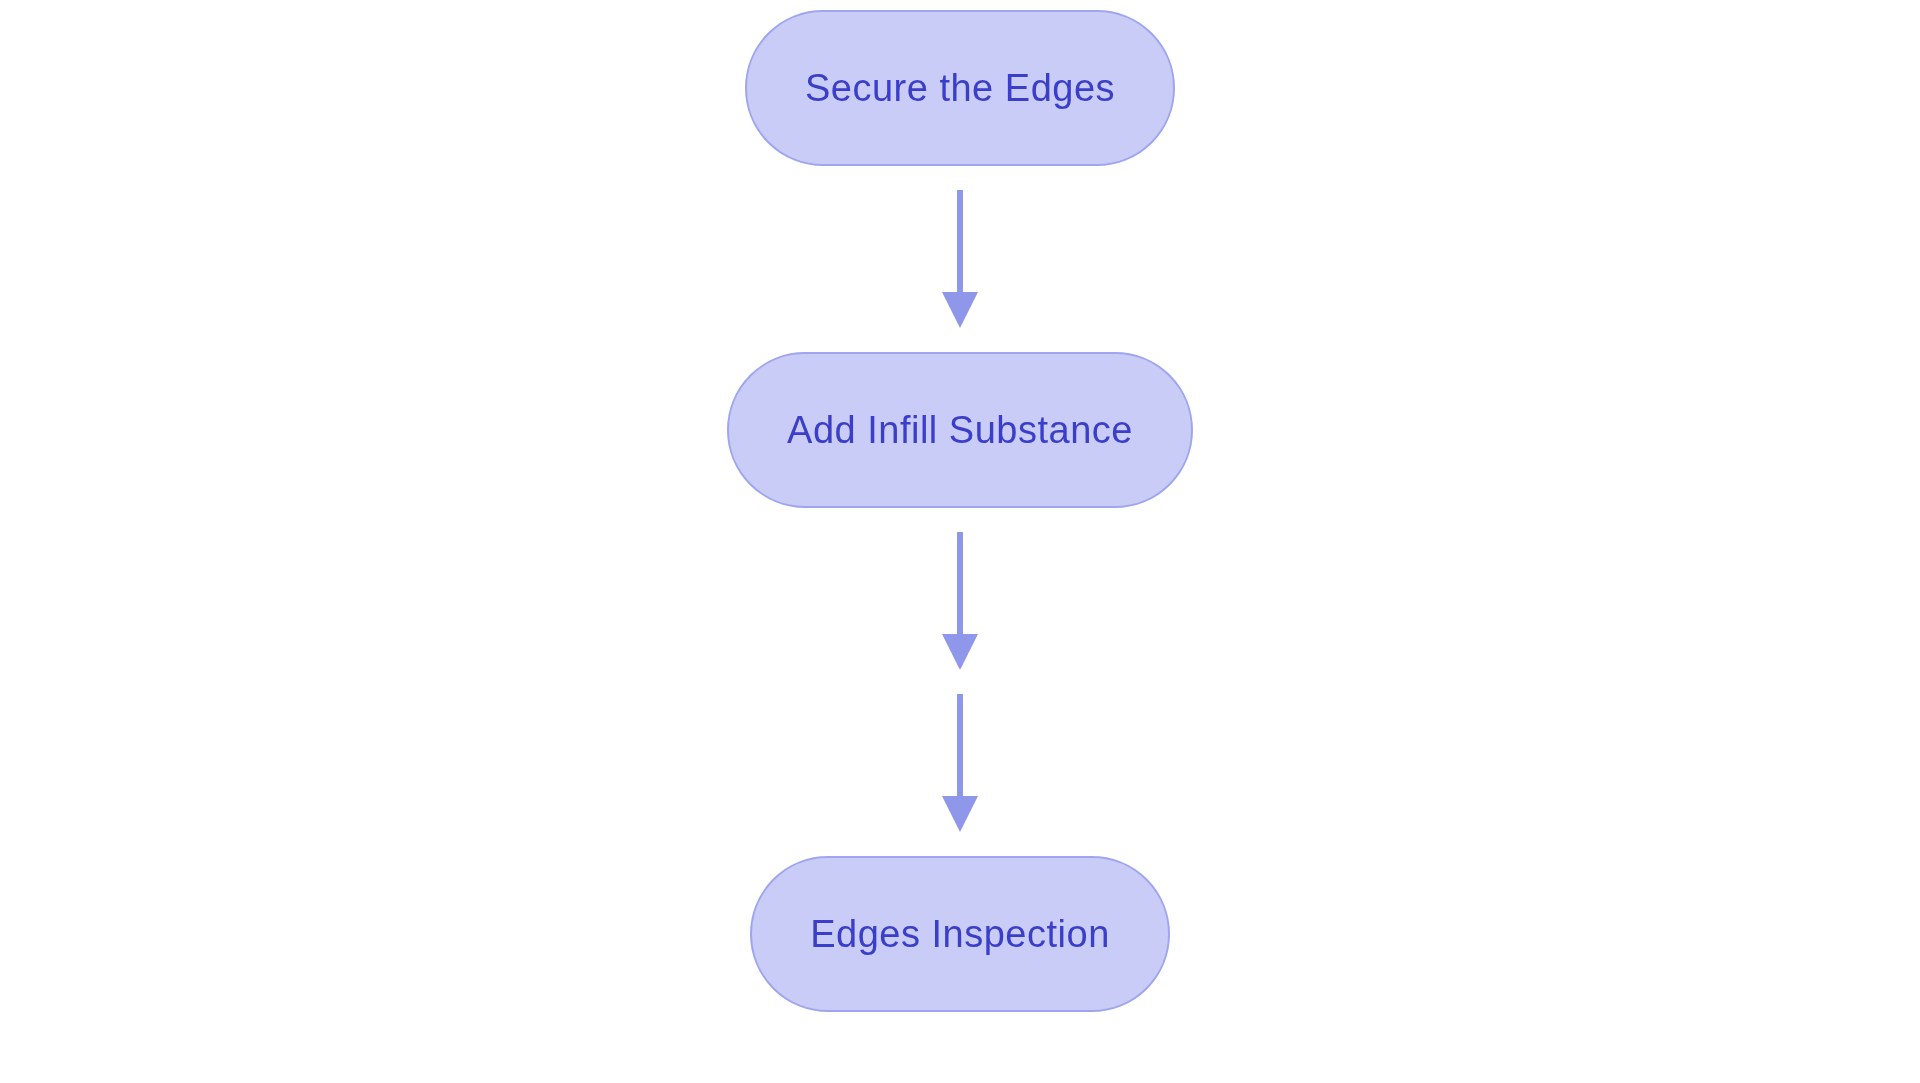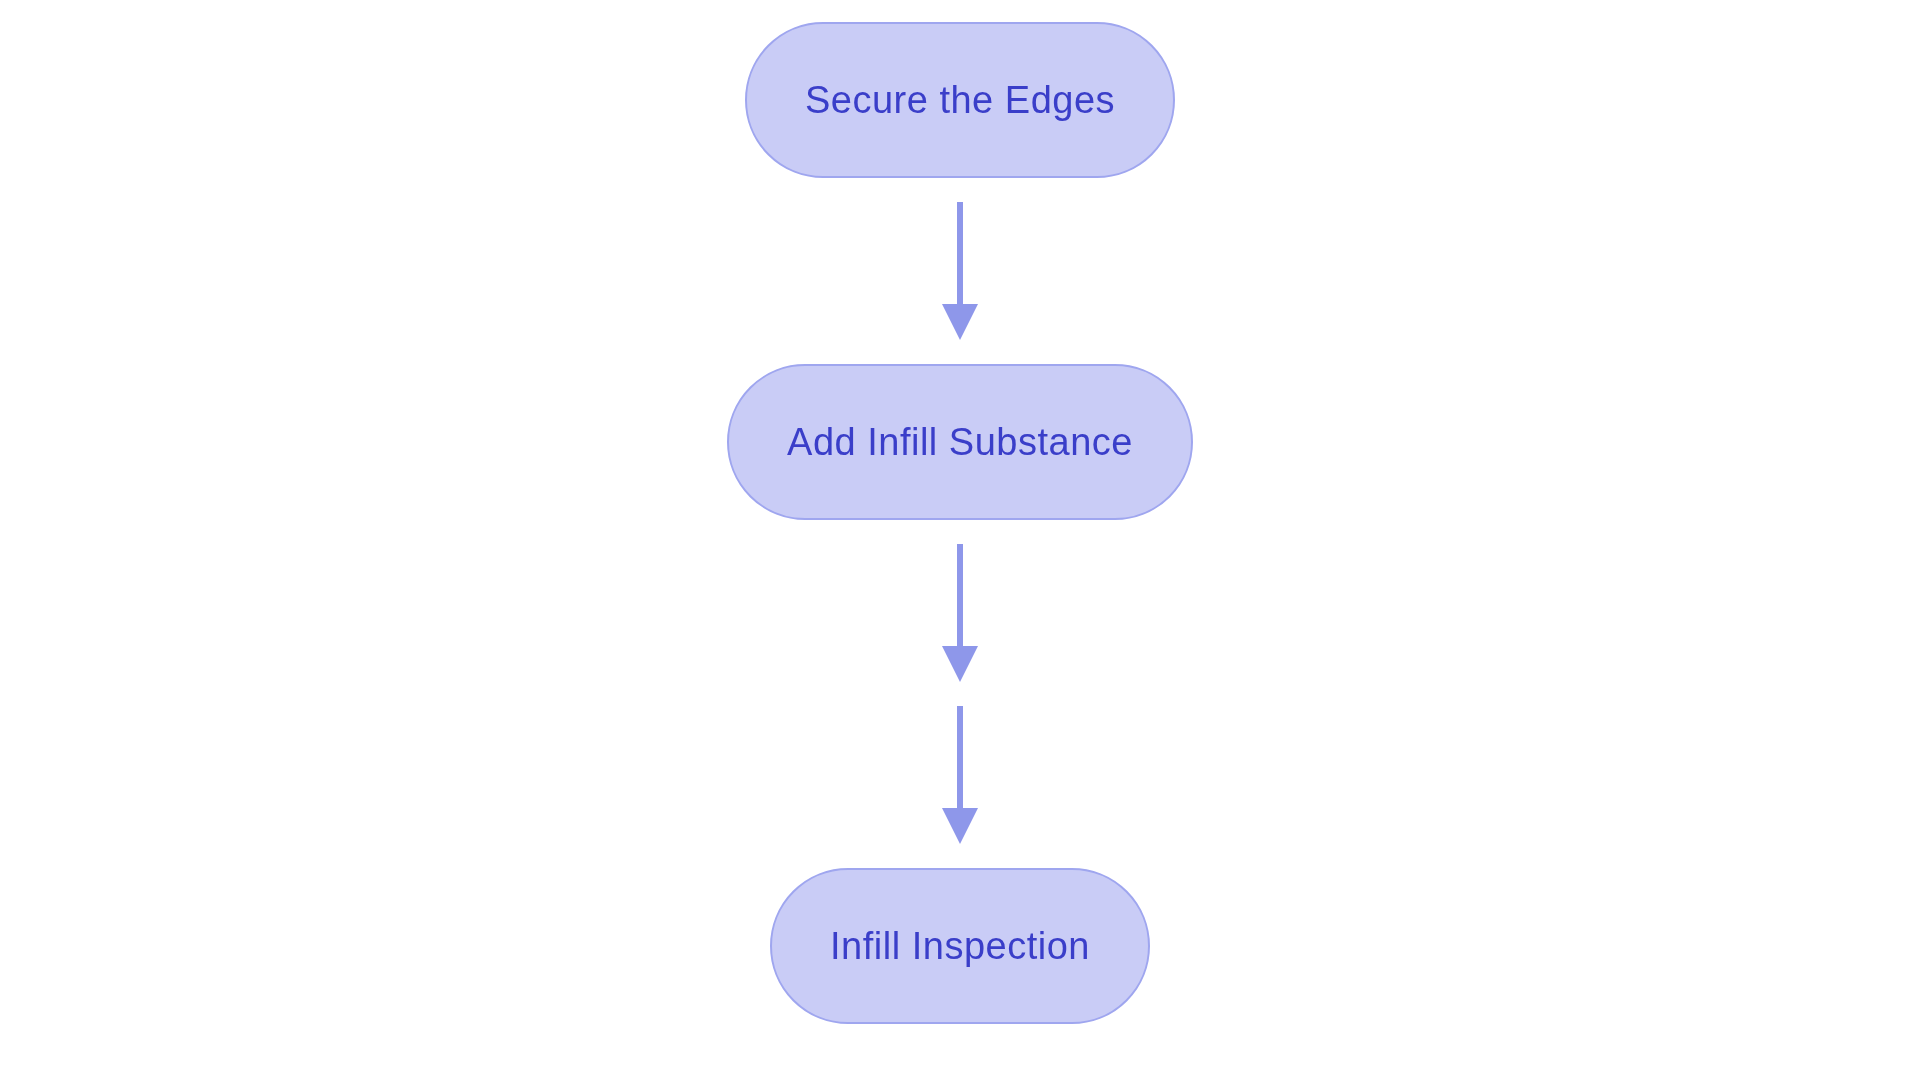--- a/index.html
+++ b/index.html
@@ -11,21 +11,21 @@
   }
   *{margin:0;padding:0;box-sizing:border-box;}
   html,body{width:1920px;height:1083px;overflow:hidden;}
   body{
     background:var(--background);
     font-family:"Liberation Sans","DejaVu Sans",sans-serif;
   }
   .canvas{
     width:1920px;height:1083px;
     display:flex;flex-direction:column;align-items:center;
-    padding-top:22px;
+    padding-top:10px;
     gap:24px;
   }
   .node{
     height:156px;
     border-radius:78px;
     background:var(--node-fill);
     border:2px solid var(--node-border);
     display:flex;align-items:center;justify-content:center;
     padding:0 58px;
     flex:0 0 auto;
@@ -76,16 +76,16 @@
 
 
   <div class="edge">
     <svg viewBox="0 0 40 138">
       <line x1="20" y1="0" x2="20" y2="104" stroke="var(--arrow)" stroke-width="6"></line>
       <polygon points="2,102 38,102 20,138" fill="var(--arrow)"></polygon>
     </svg>
   </div>
 
   <div class="node">
-    <span class="node-label">Infill Inspection</span>
+    <span class="node-label">Edges Inspection</span>
   </div>
 
 </div>
 
 </body></html>

